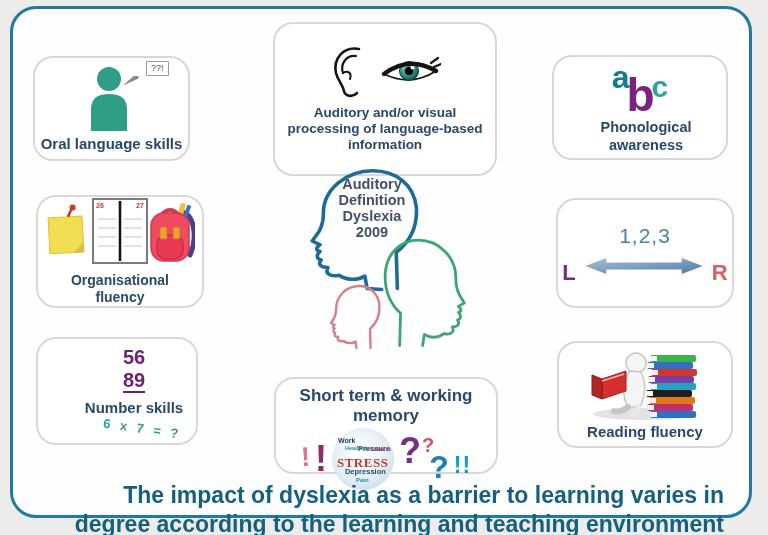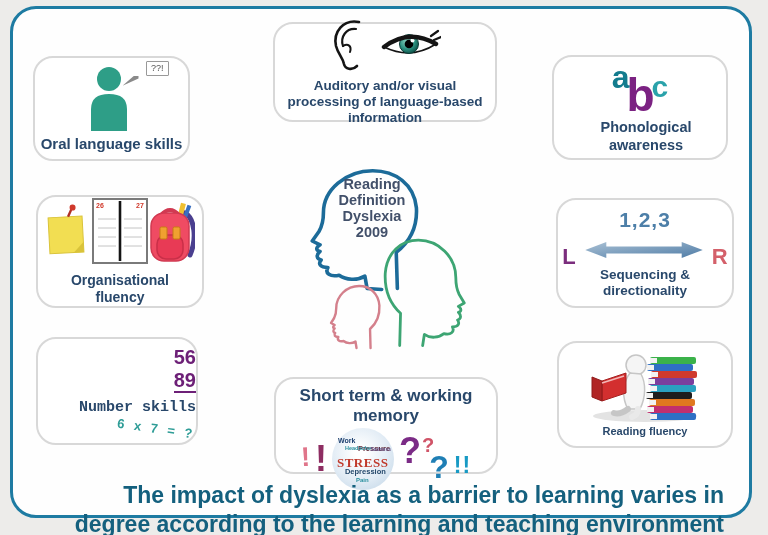--- a/index.html
+++ b/index.html
@@ -16,25 +16,25 @@
   .card{
     position:absolute;background:#fff;border:2px solid #d8d8d8;border-radius:20px;
     box-sizing:border-box;display:flex;flex-direction:column;align-items:center;
     justify-content:center;
   }
   .label{
     color:#29486b;font-weight:bold;text-align:center;line-height:1.18;
   }
   
   #box-oral   {left:33px;  top:56px;  width:157px; height:105px;}
-  #box-aud    {left:273px; top:22px;  width:224px; height:100px;}
+  #box-aud    {left:273px; top:22px;  width:224px; height:154px;}
   #box-phono  {left:552px; top:55px;  width:176px; height:105px;}
   #box-org    {left:36px;  top:195px; width:168px; height:113px;}
   #box-seq    {left:556px; top:198px; width:178px; height:110px;}
-  #box-num    {left:36px;  top:337px; width:162px; height:108px; align-items:flex-end; padding-left:34px;}
+  #box-num    {left:36px;  top:337px; width:162px; height:108px; align-items:center; padding-left:34px;}
   #box-mem    {left:274px; top:377px; width:224px; height:97px; justify-content:flex-start; padding-top:7px;}
   #box-read   {left:557px; top:341px; width:176px; height:107px;}
 
   
   .oral-icon-area{position:relative;width:130px;height:66px;margin-bottom:4px;}
   .bubble{
     position:absolute;top:-4px;right:8px;background:#fff;border:1px solid #999;
     font-size:9px;color:#555;padding:0px 4px;line-height:13px;border-radius:1px;
   }
   .bubble-tail{
@@ -58,30 +58,30 @@
   #box-org .label{font-size:14px;width:120px;}
 
   
   #center-heads{position:absolute;left:296px;top:161px;width:172px;height:200px;}
   #center-title{
     position:absolute;left:306px;top:177px;width:132px;text-align:center;
     color:#42506a;font-weight:bold;font-size:14.5px;line-height:1.1;
   }
 
   
-  .seq-numbers{color:#4d7fa8;font-size:21px;letter-spacing:1px;margin-bottom:5px;font-weight:bold;}
+  .seq-numbers{color:#4d7fa8;font-size:21px;letter-spacing:1px;margin-bottom:5px;}
   .seq-row{display:flex;align-items:center;gap:4px;margin-bottom:4px;}
   .seq-l{color:#7b2d7d;font-weight:bold;font-size:22px;transform:translateY(7px);}
   .seq-r{color:#d4606a;font-weight:bold;font-size:22px;transform:translateY(7px);}
   #box-seq .label{font-size:13.5px;width:120px;}
 
   
   .num-big{color:#6d2077;font-weight:bold;font-size:20px;line-height:1.15;}
   .num-under{border-bottom:2px solid #6d2077;display:inline-block;line-height:1.05;}
-  #box-num .label{font-size:15px;margin:6px 0 4px 0;text-align:left;font-family:Liberation Mono, monospace;}
+  #box-num .label{font-size:15px;margin:6px 0 4px 0;text-align:left;}
   .equation{
     color:#2f9d97;font-weight:bold;font-size:13px;letter-spacing:3px;
     transform:rotate(8deg);margin-left:16px;
   }
 
   
   #box-mem .label{font-size:17px;}
   .mem-row{display:flex;align-items:center;margin-top:2px;gap:5px;}
   .mk{font-weight:bold;line-height:1;}
   .excl-pink  {color:#e0758a;font-size:27px;transform:translateY(-2px) rotate(-3deg);}
@@ -98,21 +98,21 @@
   .cw{position:absolute;font-weight:bold;white-space:nowrap;}
   .cw0{top:9px;left:6px;  font-size:7px; color:#1d3f6e;}
   .cw1{top:16px;left:26px; font-size:7.5px;color:#5a2333;}
   .cw2{top:17px;left:13px;font-size:5.5px;color:#2a8f9e;}
   .cw3{top:27px;left:5px; font-size:13px;color:#c0392b;font-family:"Liberation Serif",serif;letter-spacing:.5px;}
   .cw4{top:18px;right:3px;font-size:5px; color:#6b5b8e;}
   .cw5{top:39px;left:13px;font-size:7.5px;color:#24486b;}
   .cw6{top:49px;left:24px;font-size:6px; color:#2a8f9e;}
 
   
-  #box-read .label{font-size:11px;}
+  #box-read .label{font-size:15px;}
 
   
   #caption{
     position:absolute;left:44px;top:481px;width:680px;text-align:right;
     color:#14607e;font-weight:bold;font-size:23px;line-height:1.25;
   }
 </style>
 </head>
 <body>
 
@@ -208,42 +208,41 @@
 
 <svg id="center-heads" viewBox="0 0 172 200">
 
   <path d="M78 130 L77 92 C89 81 96 65 95 45 C93 20 76 6 56 6 C32 6 12 26 12 50 C12 60 10 66 8 70 L2 80 L9 84 C5 87 5 90 9 91 C5 95 6 99 10 100 C7 104 9 108 16 108 C13 114 18 118 26 116 C32 121 42 122 49 117 L51 130 L64 131" transform="translate(14,4) scale(1.12,0.95)" fill="none" stroke="#1c6b99" stroke-width="3.6" stroke-linecap="round" stroke-linejoin="round" vector-effect="non-scaling-stroke"></path>
 
   <path d="M78 130 L77 92 C89 81 96 65 95 45 C93 20 76 6 56 6 C32 6 12 26 12 50 C12 60 10 66 8 70 L2 80 L9 84 C5 87 5 90 9 91 C5 95 6 99 10 100 C7 104 9 108 16 108 C13 114 18 118 26 116 C32 121 42 122 49 117 L51 130" transform="translate(170,74) scale(-0.85,0.85)" fill="none" stroke="#3da573" stroke-width="2.8" stroke-linecap="round" stroke-linejoin="round" vector-effect="non-scaling-stroke"></path>
 
   <path d="M78 130 L77 92 C89 81 96 65 95 45 C93 20 76 6 56 6 C32 6 12 26 12 50 C12 60 10 66 8 70 L2 80 L9 84 C5 87 5 90 9 91 C5 95 6 99 10 100 C7 104 9 108 16 108 C13 114 18 118 26 116 C32 121 42 122 49 117 L51 130" transform="translate(34,122) scale(0.52,0.50)" fill="none" stroke="#d4808c" stroke-width="2.4" stroke-linecap="round" stroke-linejoin="round" vector-effect="non-scaling-stroke"></path>
 </svg>
 <div id="center-title">
-  <div>Reading</div>
+  <div>Auditory</div>
   <div>Definition</div>
   <div>Dyslexia</div>
   <div>2009</div>
 </div>
 
 <div class="card" id="box-seq">
   <div class="seq-numbers">1,2,3</div>
   <div class="seq-row">
     <span class="seq-l">L</span>
     <svg width="128" height="22" viewBox="0 0 146 22">
       <defs>
         <linearGradient id="arrowg" x1="0" y1="0" x2="1" y2="1">
           <stop offset="0%" stop-color="#a9c0d4"></stop>
           <stop offset="100%" stop-color="#4f7ca6"></stop>
         </linearGradient>
       </defs>
       <polygon points="6,11 30,2 30,7 116,7 116,2 140,11 116,20 116,15 30,15 30,20" fill="url(#arrowg)"></polygon>
     </svg>
     <span class="seq-r">R</span>
   </div>
-  <div class="label">Sequencing &amp; directionality</div>
 </div>
 
 <div class="card" id="box-num">
   <div class="num-big">56</div>
   <div class="num-big"><span class="num-under">89</span></div>
   <div class="label">Number skills</div>
   <div class="equation">6 x 7 = ?</div>
 </div>
 
 <div class="card" id="box-mem">

